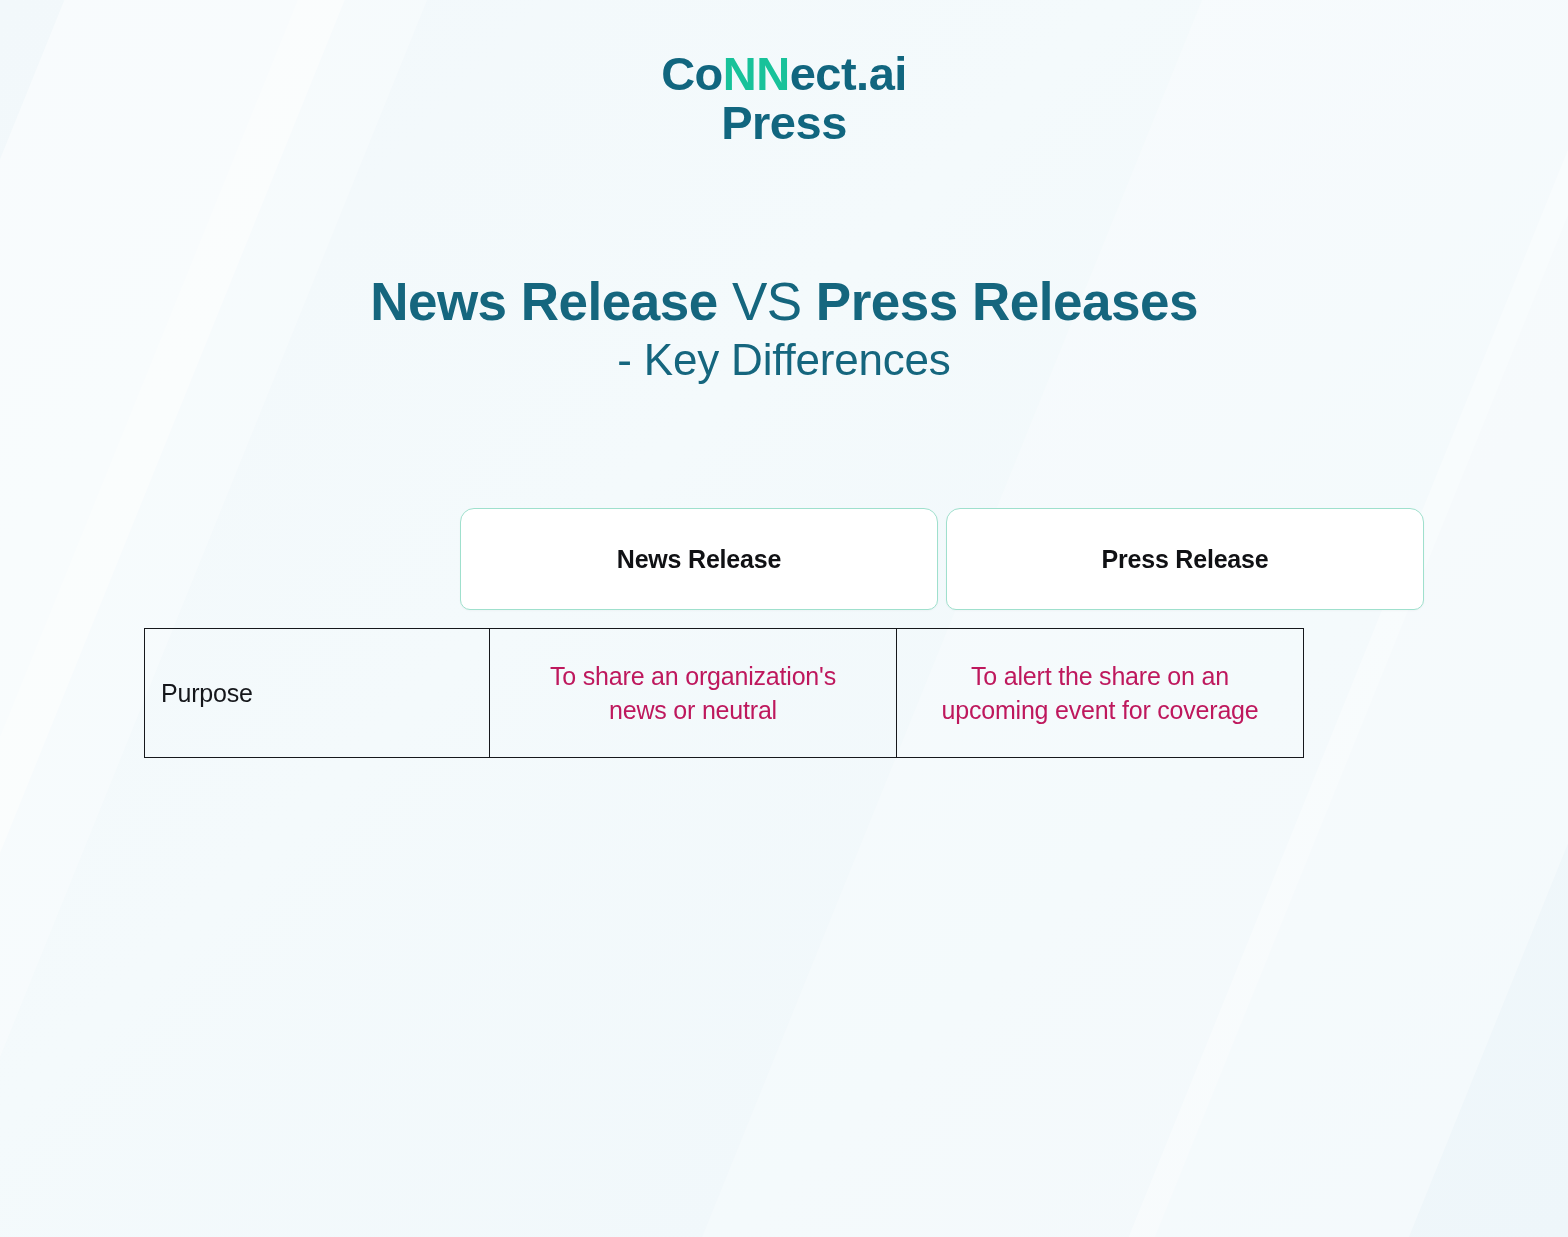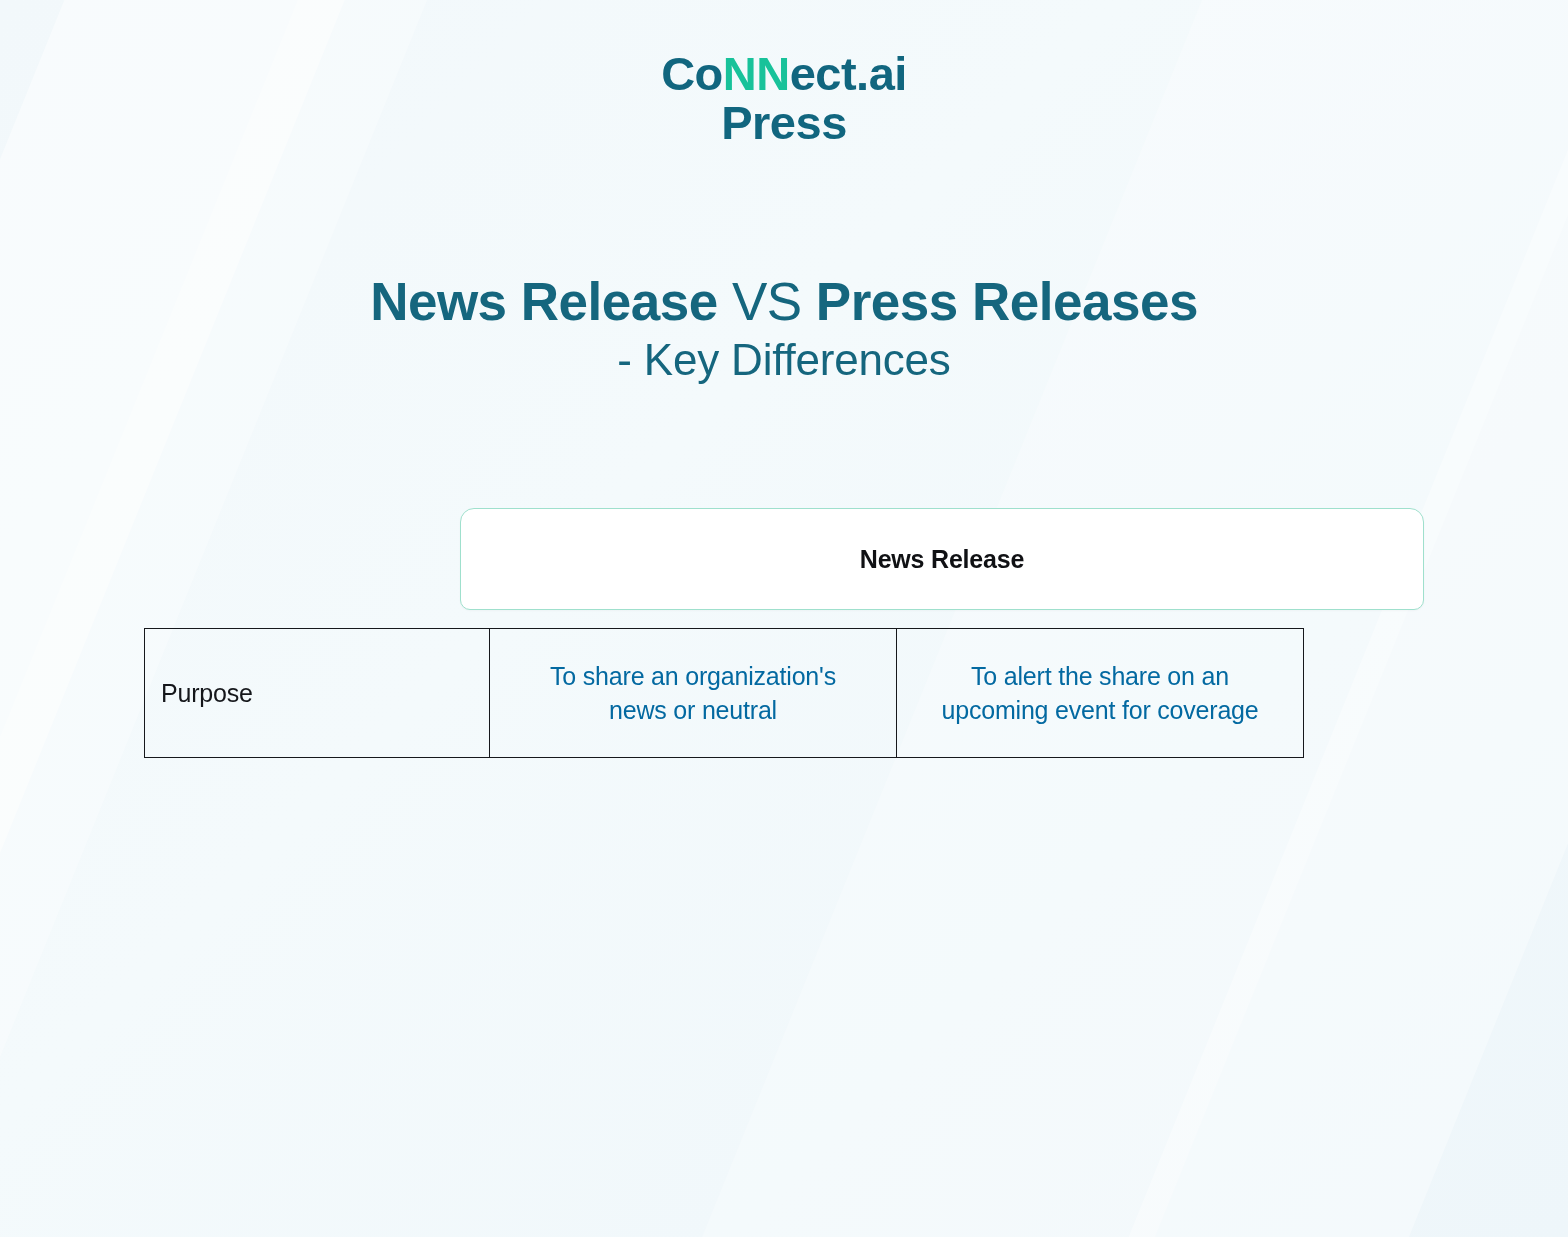--- a/index.html
+++ b/index.html
@@ -109,21 +109,21 @@
   }
   td.label {
     width: 312px;
     padding-left: 44px;
     font-size: 25px;
     color: #15171b;
     letter-spacing: -0.2px;
   }
   td.cell {
     font-size: 25px;
-    color: #0369a1;
+    color: #be185d;
     line-height: 1.38;
     letter-spacing: -0.2px;
     text-align: center;
   }
   td.cell .l1, td.cell .l2 { display: block; }
 </style>
 </head>
 <body>
 
 <div class="bg-streak streak-1"></div>
@@ -140,20 +140,23 @@
   <div class="title-line-1"><span>News Release </span><span class="title-vs">VS</span><span> Press Releases</span></div>
   <div class="title-line-2">- Key Differences</div>
 </div>
 
 <div class="compare-wrap">
 
   <div class="head-row">
     <div class="head-cell">
       <span>News Release</span>
     </div>
+    <div class="head-cell">
+      <span>Press Release</span>
+    </div>
   </div>
 
   <table class="diff">
     <tbody>
       <tr>
         <td class="label">Purpose</td>
         <td class="cell">
           <span class="l1">To share an organization's</span>
           <span class="l2">news or neutral</span>
         </td>

